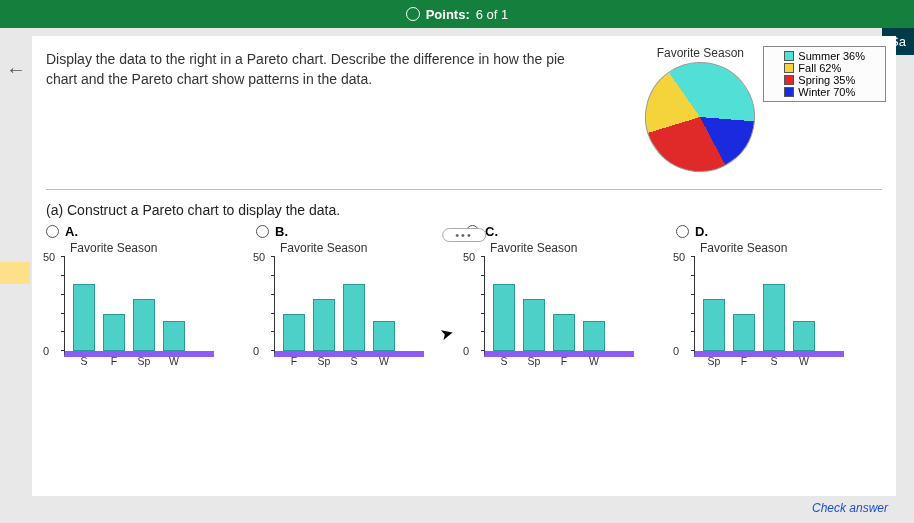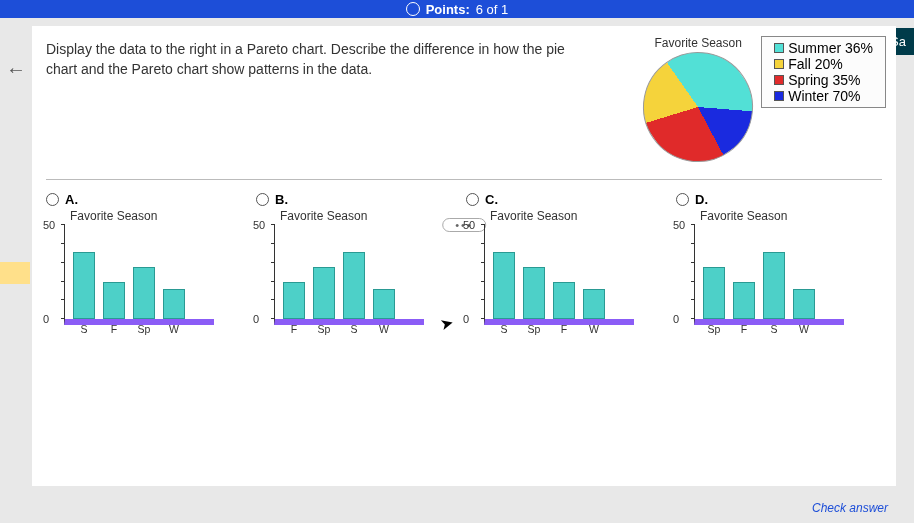--- a/index.html
+++ b/index.html
@@ -5,22 +5,22 @@
   * { box-sizing: border-box; margin: 0; padding: 0; }
   body {
     font-family: Arial, sans-serif;
     background: #e8e8e8;
     width: 914px;
     height: 523px;
     overflow: hidden;
     position: relative;
   }
   .topbar {
-    background: #1d4ed8;
-    height: 18px;
+    background: #15803d;
+    height: 28px;
     display: flex;
     align-items: center;
     justify-content: center;
     color: #fff;
     font-size: 13px;
     position: relative;
   }
   .topbar .points { display: flex; align-items: center; gap: 6px; }
   .topbar .circle-icon { width: 14px; height: 14px; border: 1.5px solid #fff; border-radius: 50%; }
   .sa-badge {
@@ -56,21 +56,21 @@
     background: conic-gradient(
       var(--summer) 0deg 129.6deg,
       var(--winter) 129.6deg 187.2deg,
       var(--spring) 187.2deg 288deg,
       var(--fall)   288deg 360deg
     );
     transform: rotate(-35deg);
     border: 1px solid #999;
   }
   .legend {
-    border: 1px solid #888; padding: 3px 12px; font-size: 14px; background: #fcfcfc;
+    border: 1px solid #888; padding: 3px 20px; font-size: 11px; background: #fcfcfc;
   }
   .legend-row { display: flex; align-items: center; gap: 4px; white-space: nowrap; }
   .sw { width: 10px; height: 10px; border: 1px solid #555; }
   .hr {
     border: none; border-top: 1px solid #bbb; margin: 100px 0 12px 0;
   }
   .ellipsis {
     position: absolute; left: 50%; transform: translateX(-50%);
     top: 192px;
     background: #fff; border: 1px solid #aaa; border-radius: 10px;
@@ -137,36 +137,37 @@
       <div class="pie-title">Favorite Season</div>
       <div class="pie" style="--summer:#52e0d6;--fall:#f5d33b;--spring:#e02a2a;--winter:#1a2adf;"></div>
     </div>
     <div class="legend">
       <div class="legend-row">
           <span class="sw" style="background:#52e0d6"></span>
           <span>Summer 36%</span>
         </div>
       <div class="legend-row">
           <span class="sw" style="background:#f5d33b"></span>
-          <span>Fall 20%</span>
+          <span>Fall 62%</span>
         </div>
       <div class="legend-row">
           <span class="sw" style="background:#e02a2a"></span>
           <span>Spring 35%</span>
         </div>
       <div class="legend-row">
           <span class="sw" style="background:#1a2adf"></span>
           <span>Winter 70%</span>
         </div>
     </div>
   </div>
 
   <hr class="hr">
   <div class="ellipsis">•••</div>
 
+  <div class="part-label">(a) Construct a Pareto chart to display the data.</div>
 
   <div class="options" id="options-row">
       <div class="option">
         <div class="opt-head">
           <span class="radio"></span>
           <span>A.</span>
         </div>
         <div class="chart-title">Favorite Season</div>
         <div class="mini-chart">
           <span class="ylab top">50</span>

